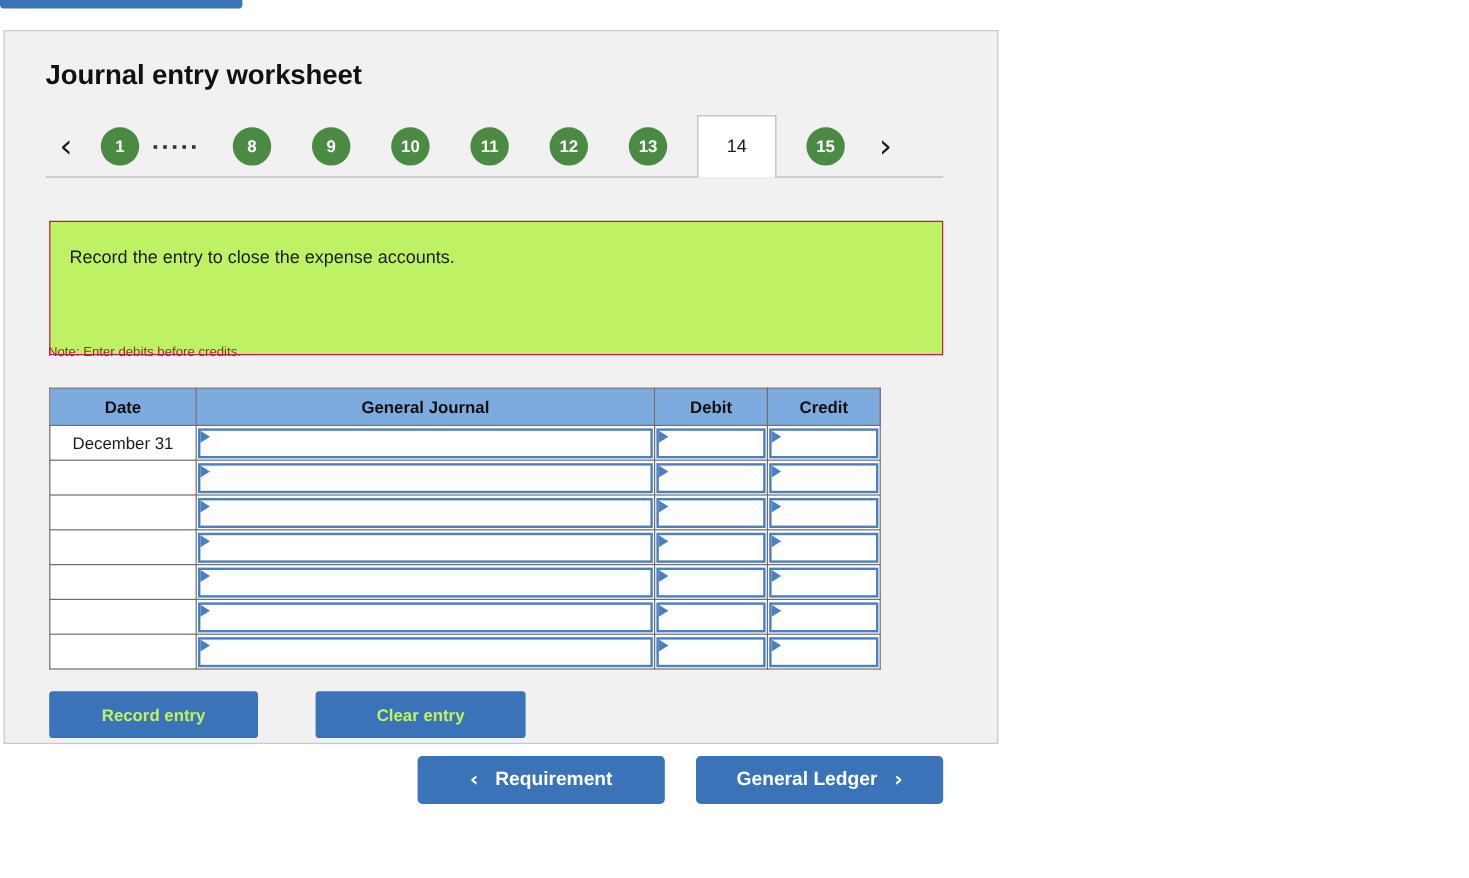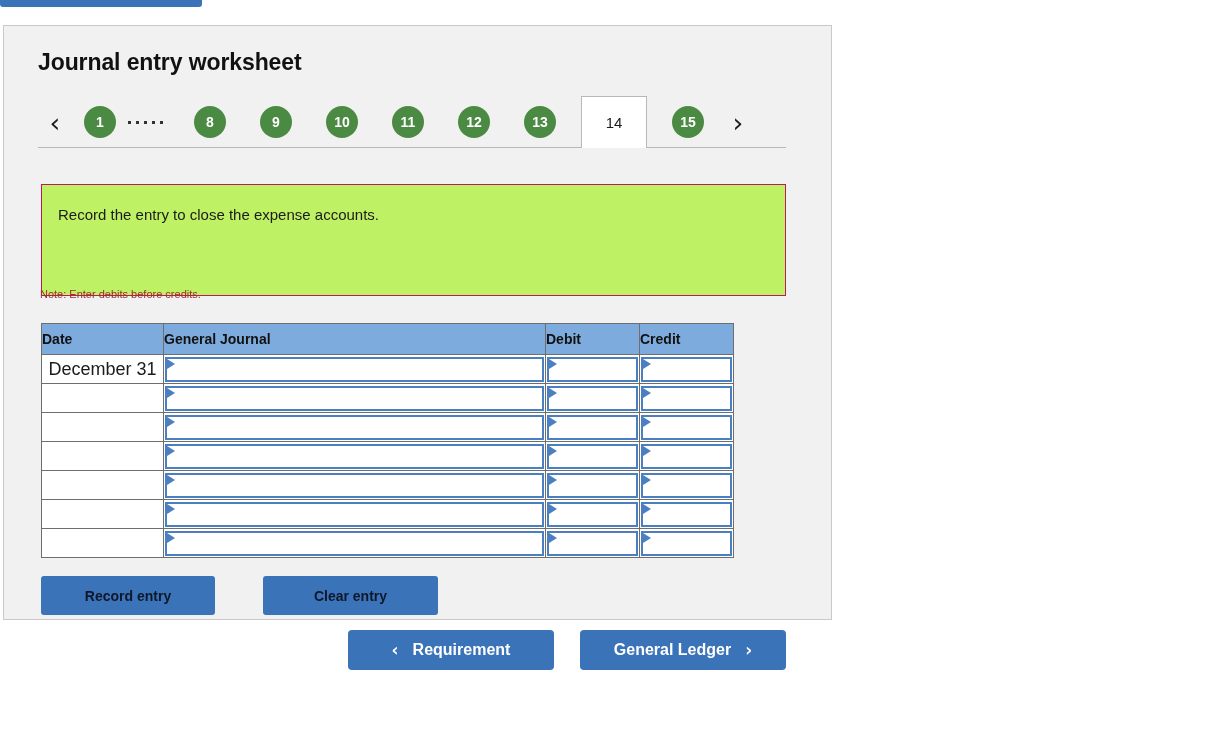--- a/index.html
+++ b/index.html
@@ -149,36 +149,36 @@
     table-layout: fixed;
   }
   .jtable th {
     background: #7dabdd;
     border: 1px solid #6e6e6e;
     color: #111111;
     font-size: 14px;
     font-weight: bold;
     height: 31px;
     padding: 0;
-    text-align: left;
+    text-align: center;
   }
   .jtable td {
     border: 1px solid #6e6e6e;
     background: #ffffff;
     height: 29px;
     padding: 0;
     vertical-align: middle;
   }
   .col-date   { width: 122px; }
   .col-gj     { width: 382px; }
   .col-debit  { width: 94px; }
   .col-credit { width: 94px; }
 
   .date-cell {
-    font-size: 18px;
+    font-size: 14px;
     color: #1b1b1b;
     text-align: center;
     padding: 0 4px;
   }
   .cell-input {
     position: relative;
     display: block;
     width: calc(100% - 2px);
     height: 25px;
     margin: 1px;
@@ -192,21 +192,21 @@
     left: 0; top: 0;
     width: 0; height: 0;
     border-left: 8px solid #4a7fc1;
     border-top: 5px solid transparent;
     border-bottom: 5px solid transparent;
   }
 
   
   .btn {
     background: #3b73b9;
-    color: #0f172a;
+    color: #bef264;
     border: none;
     border-radius: 3px;
     font-family: "Liberation Sans", "DejaVu Sans", sans-serif;
     font-size: 14px;
     font-weight: bold;
     cursor: pointer;
     display: flex;
     align-items: center;
     justify-content: center;
     padding: 12px;

